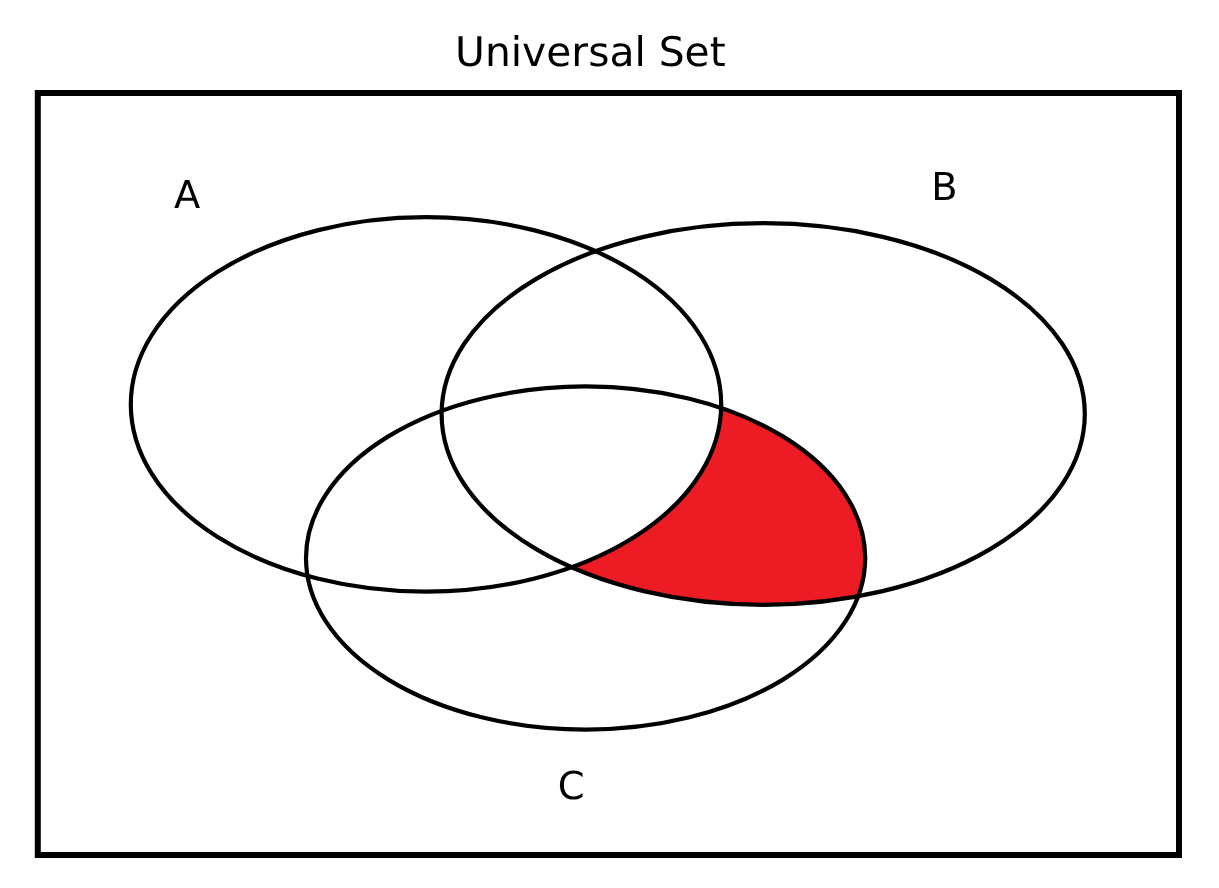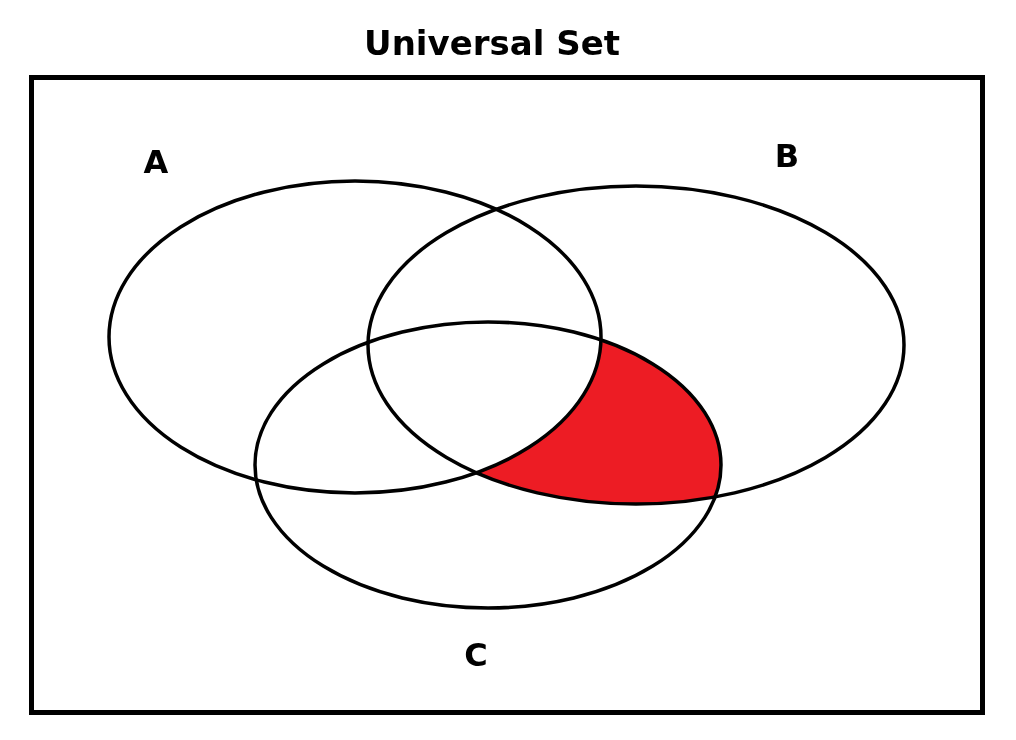--- a/index.html
+++ b/index.html
@@ -6,21 +6,20 @@
     margin: 0;
     padding: 0;
     background: #ffffff;
   }
   .stage {
     position: relative;
     width: 1016px;
     height: 740px;
     background: #ffffff;
     font-family: "DejaVu Sans", "Liberation Sans", sans-serif;
-    font-weight: bold;
   }
   svg { display: block; }
   .title-text {
     font-family: "DejaVu Sans", "Liberation Sans", sans-serif;
     font-size: 34px;
     fill: #000000;
   }
   .set-label {
     font-family: "DejaVu Sans", "Liberation Sans", sans-serif;
     font-size: 32px;

